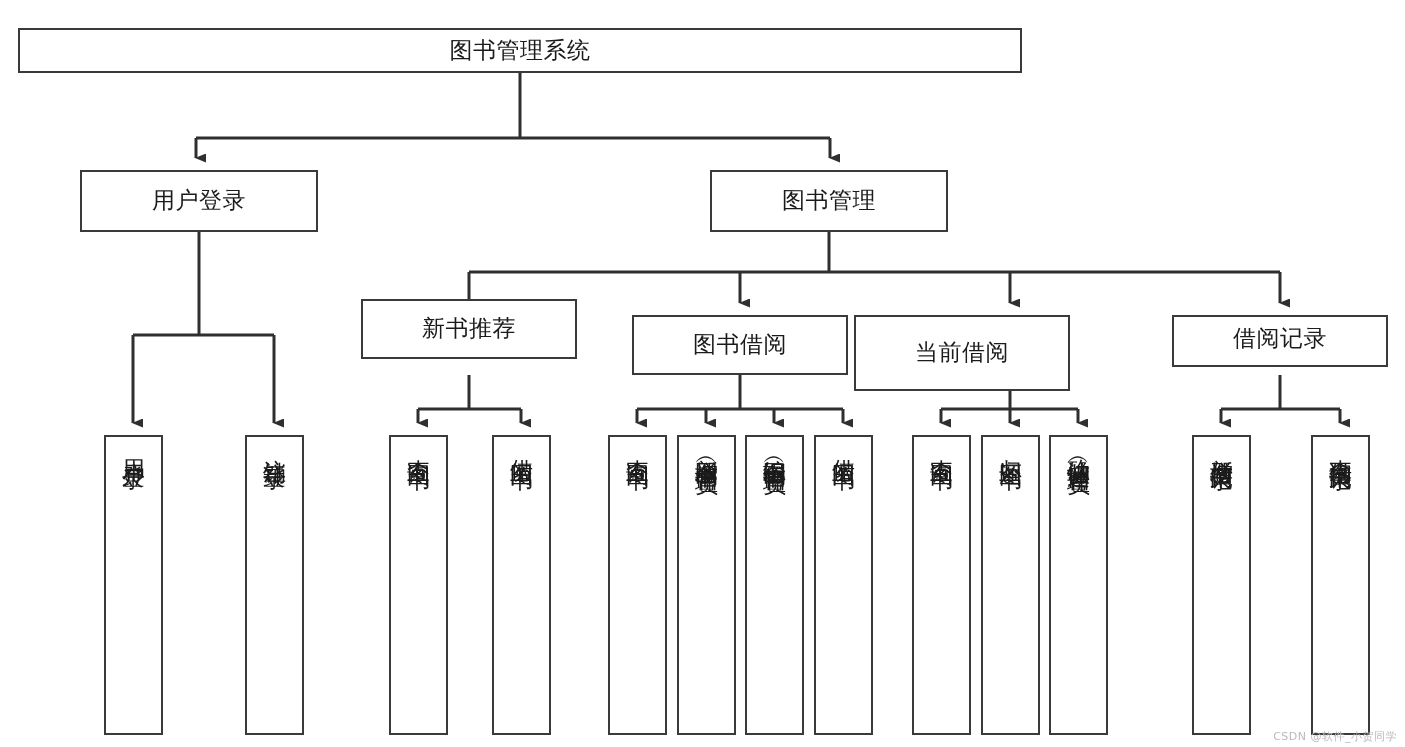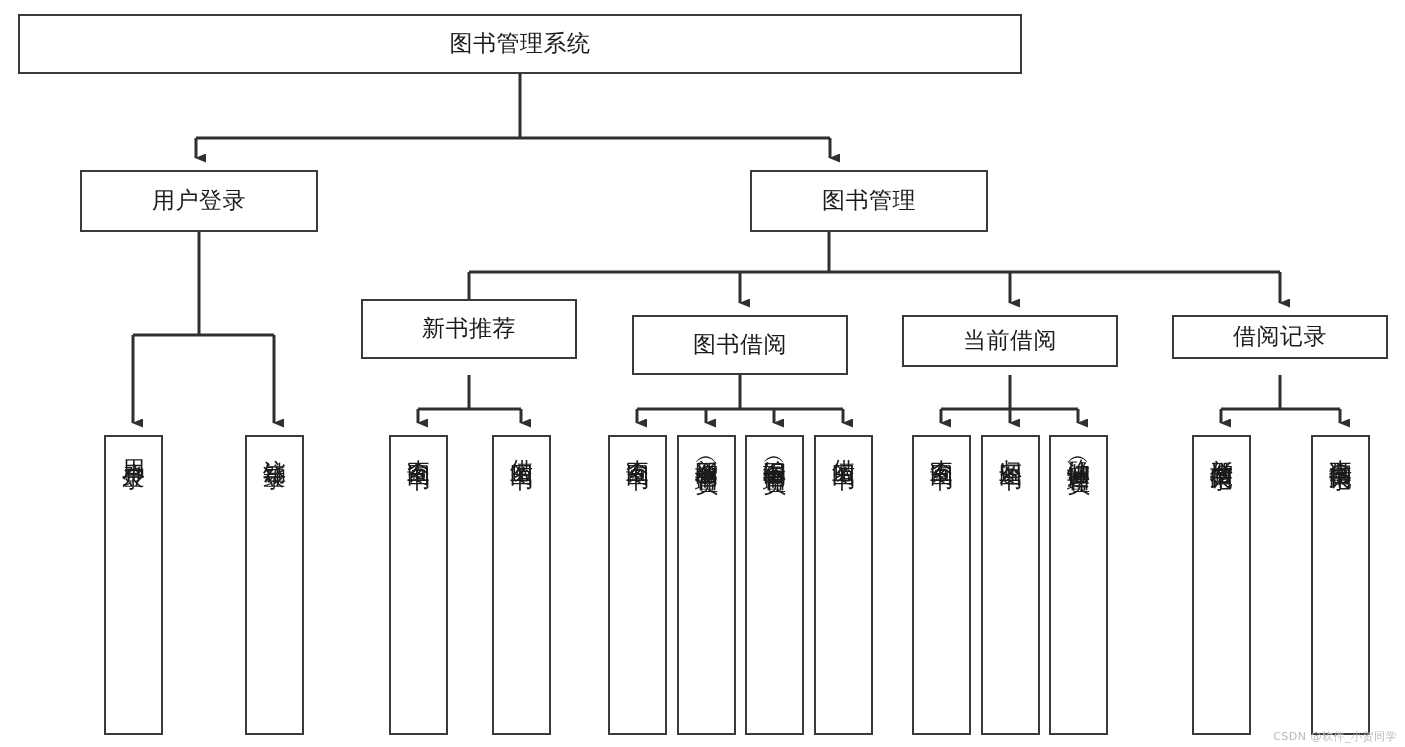--- a/index.html
+++ b/index.html
@@ -127,45 +127,45 @@
       <path d="M1010,409 L1010,423" marker-end="url(#arrowhead)"></path>
       <path d="M1078,409 L1078,423" marker-end="url(#arrowhead)"></path>
 
       <path d="M1280,375 L1280,409"></path>
       <path d="M1221,409 L1340,409"></path>
       <path d="M1221,409 L1221,423" marker-end="url(#arrowhead)"></path>
       <path d="M1340,409 L1340,423" marker-end="url(#arrowhead)"></path>
     </g>
   </svg>
 
-  <div class="node root h" style="left:18px; top:14px; width:1004px; height:60px;">
+  <div class="node root h" style="left:18px; top:28px; width:1004px; height:45px;">
     <span class="node-label">图书管理系统</span>
   </div>
 
   <div class="node h" style="left:80px; top:170px; width:238px; height:62px;">
     <span class="node-label">用户登录</span>
   </div>
 
-  <div class="node h" style="left:710px; top:170px; width:238px; height:62px;margin-left:40px;">
+  <div class="node h" style="left:710px; top:170px; width:238px; height:62px;">
     <span class="node-label">图书管理</span>
   </div>
 
   <div class="node h" style="left:361px; top:299px; width:216px; height:60px;">
     <span class="node-label">新书推荐</span>
   </div>
 
   <div class="node h" style="left:632px; top:315px; width:216px; height:60px;">
     <span class="node-label">图书借阅</span>
   </div>
 
-  <div class="node h" style="left:902px; top:315px; width:216px; height:52px;">
+  <div class="node h" style="left:854px; top:315px; width:216px; height:76px;">
     <span class="node-label">当前借阅</span>
   </div>
 
-  <div class="node h" style="left:1172px; top:315px; width:216px; height:44px;">
+  <div class="node h" style="left:1172px; top:315px; width:216px; height:52px;font-family:Liberation Mono, monospace;">
     <span class="node-label">借阅记录</span>
   </div>
 
   <div class="node v" style="left:104px; top:435px; width:59px; height:300px;">
     <span class="node-label">用户登录</span>
   </div>
 
   <div class="node v" style="left:245px; top:435px; width:59px; height:300px;">
     <span class="node-label">注销登录</span>
   </div>

